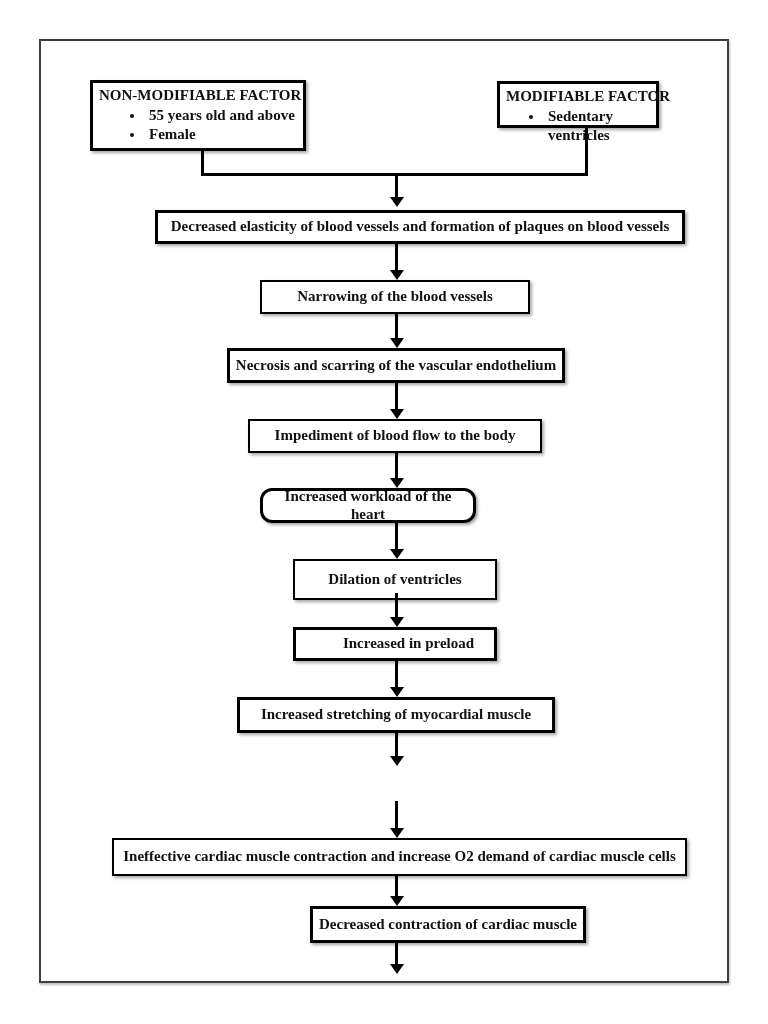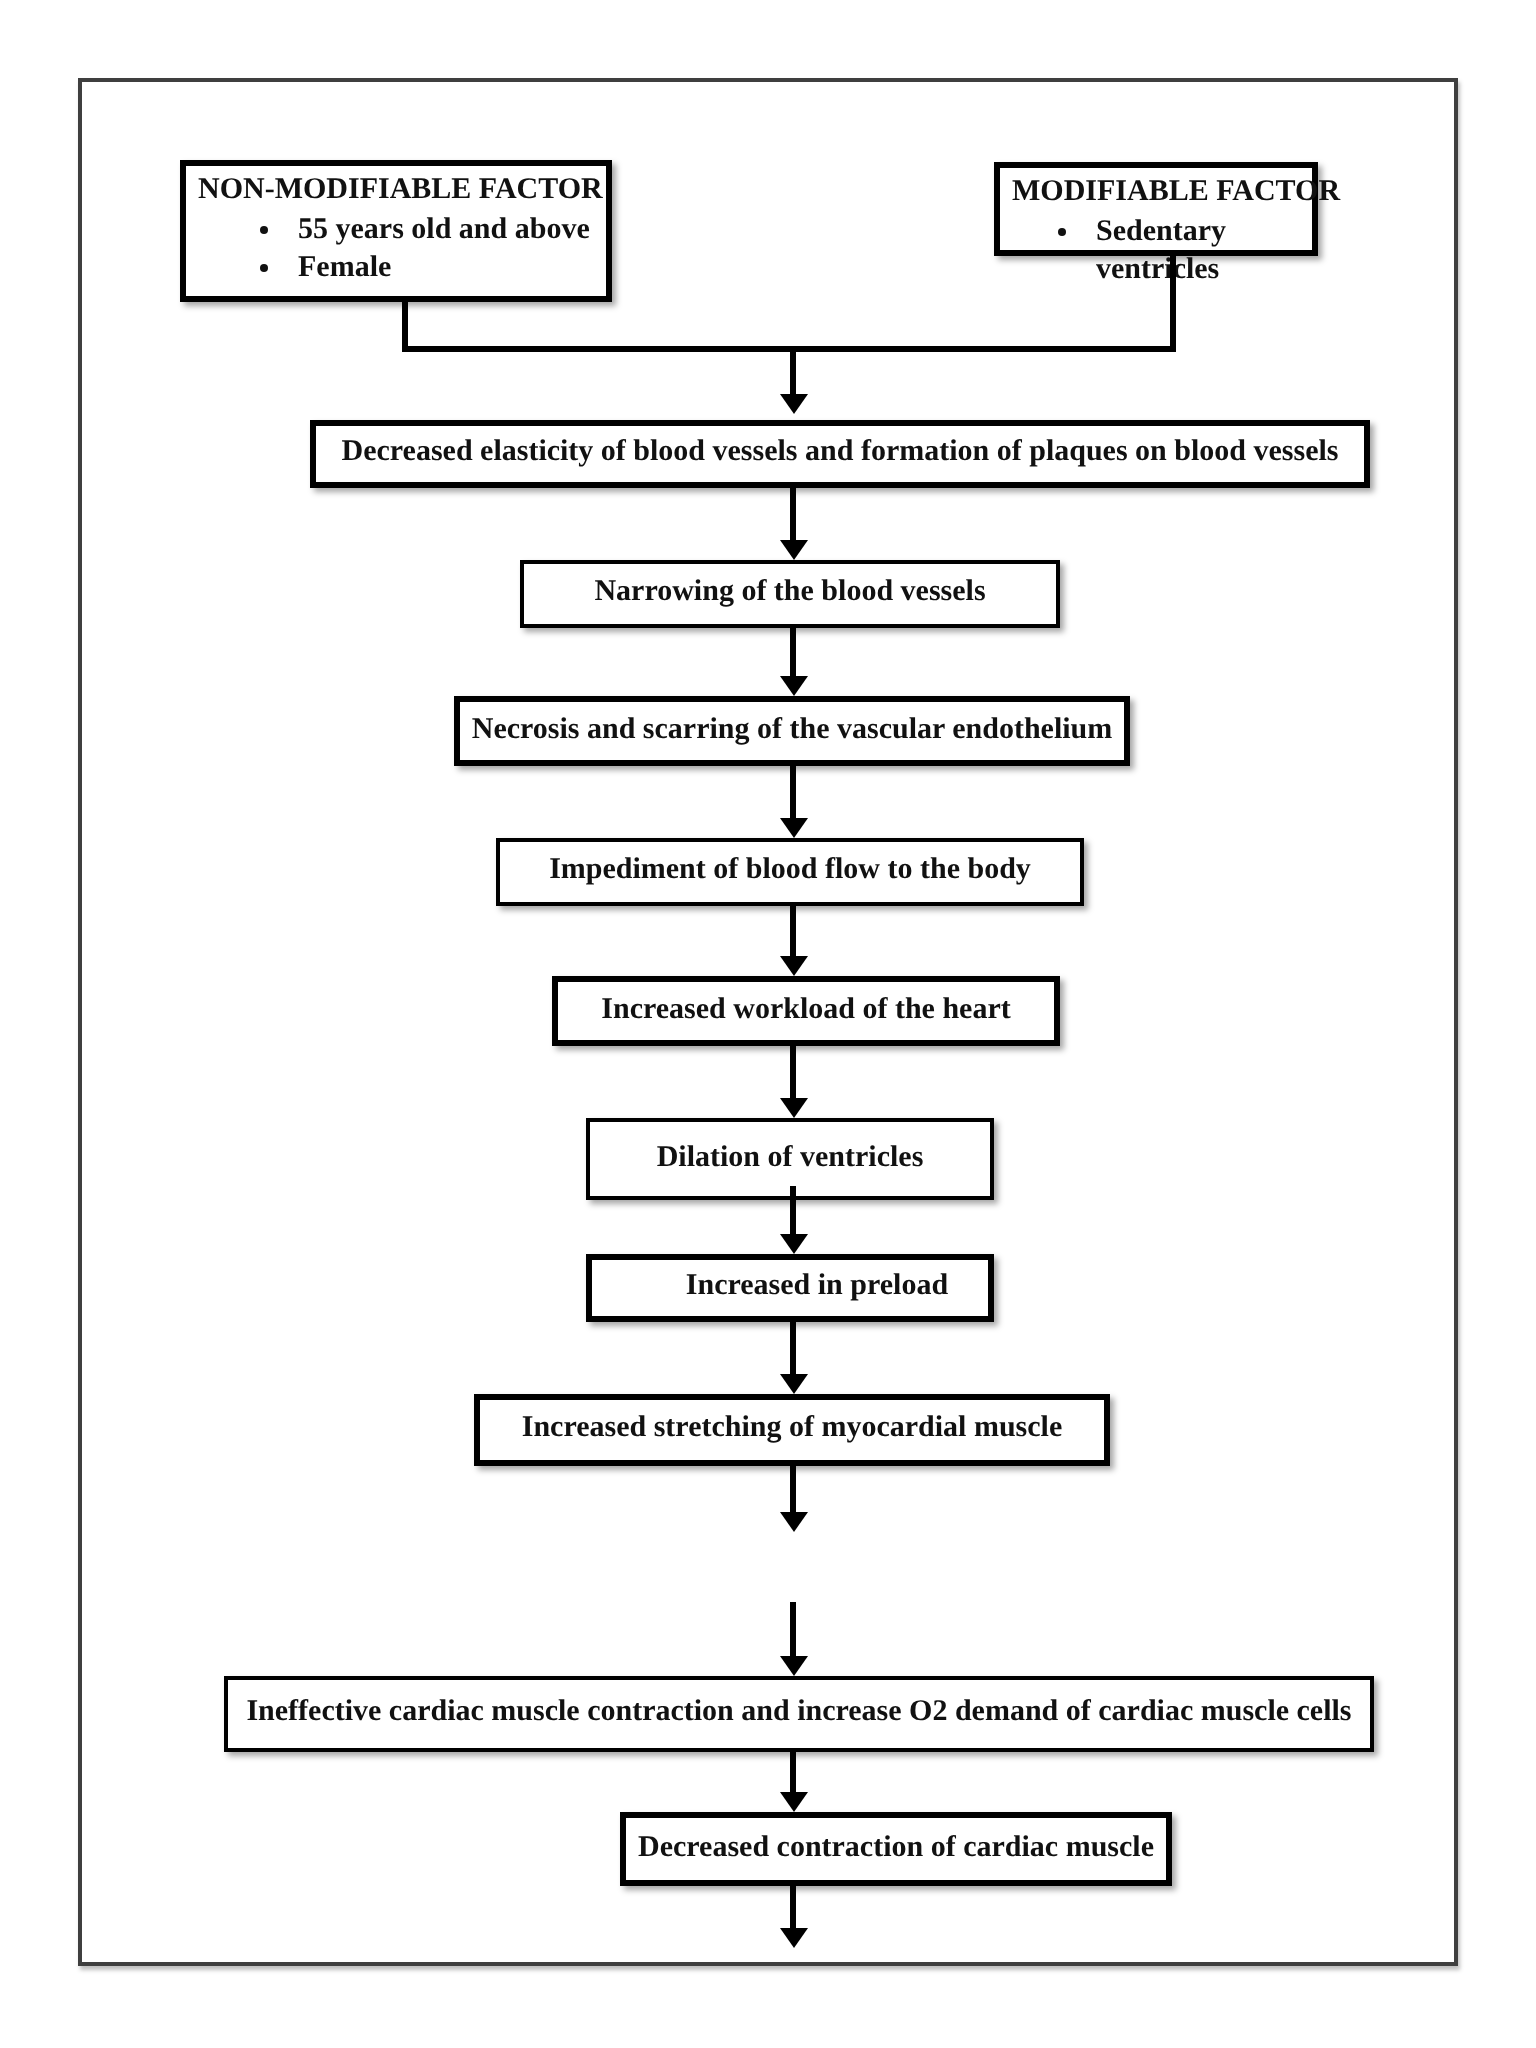--- a/index.html
+++ b/index.html
@@ -76,21 +76,21 @@
   <div class="box" style="left:227px;top:348px;width:338px;height:35px;border-width:3px;">
     <span>Necrosis and scarring of the vascular endothelium</span>
   </div>
   <div class="arrow" style="left:395px;top:383px;height:27px;"></div>
 
   <div class="box" style="left:248px;top:419px;width:294px;height:34px;border-width:2px;">
     <span>Impediment of blood flow to the body</span>
   </div>
   <div class="arrow" style="left:395px;top:453px;height:26px;"></div>
 
-  <div class="box" style="left:276px;top:488px;width:254px;height:35px;border-width:3px;">
+  <div class="box" style="left:260px;top:488px;width:216px;height:35px;border-width:3px;border-radius:12px;">
     <span>Increased workload of the heart</span>
   </div>
   <div class="arrow" style="left:395px;top:523px;height:27px;"></div>
 
   <div class="box" style="left:293px;top:559px;width:204px;height:41px;border-width:2px;">
     <span>Dilation of ventricles</span>
   </div>
   <div class="arrow" style="left:395px;top:593px;height:25px;"></div>
 
   <div class="box" style="left:293px;top:627px;width:204px;height:34px;border-width:3px;padding-left:31px;">

